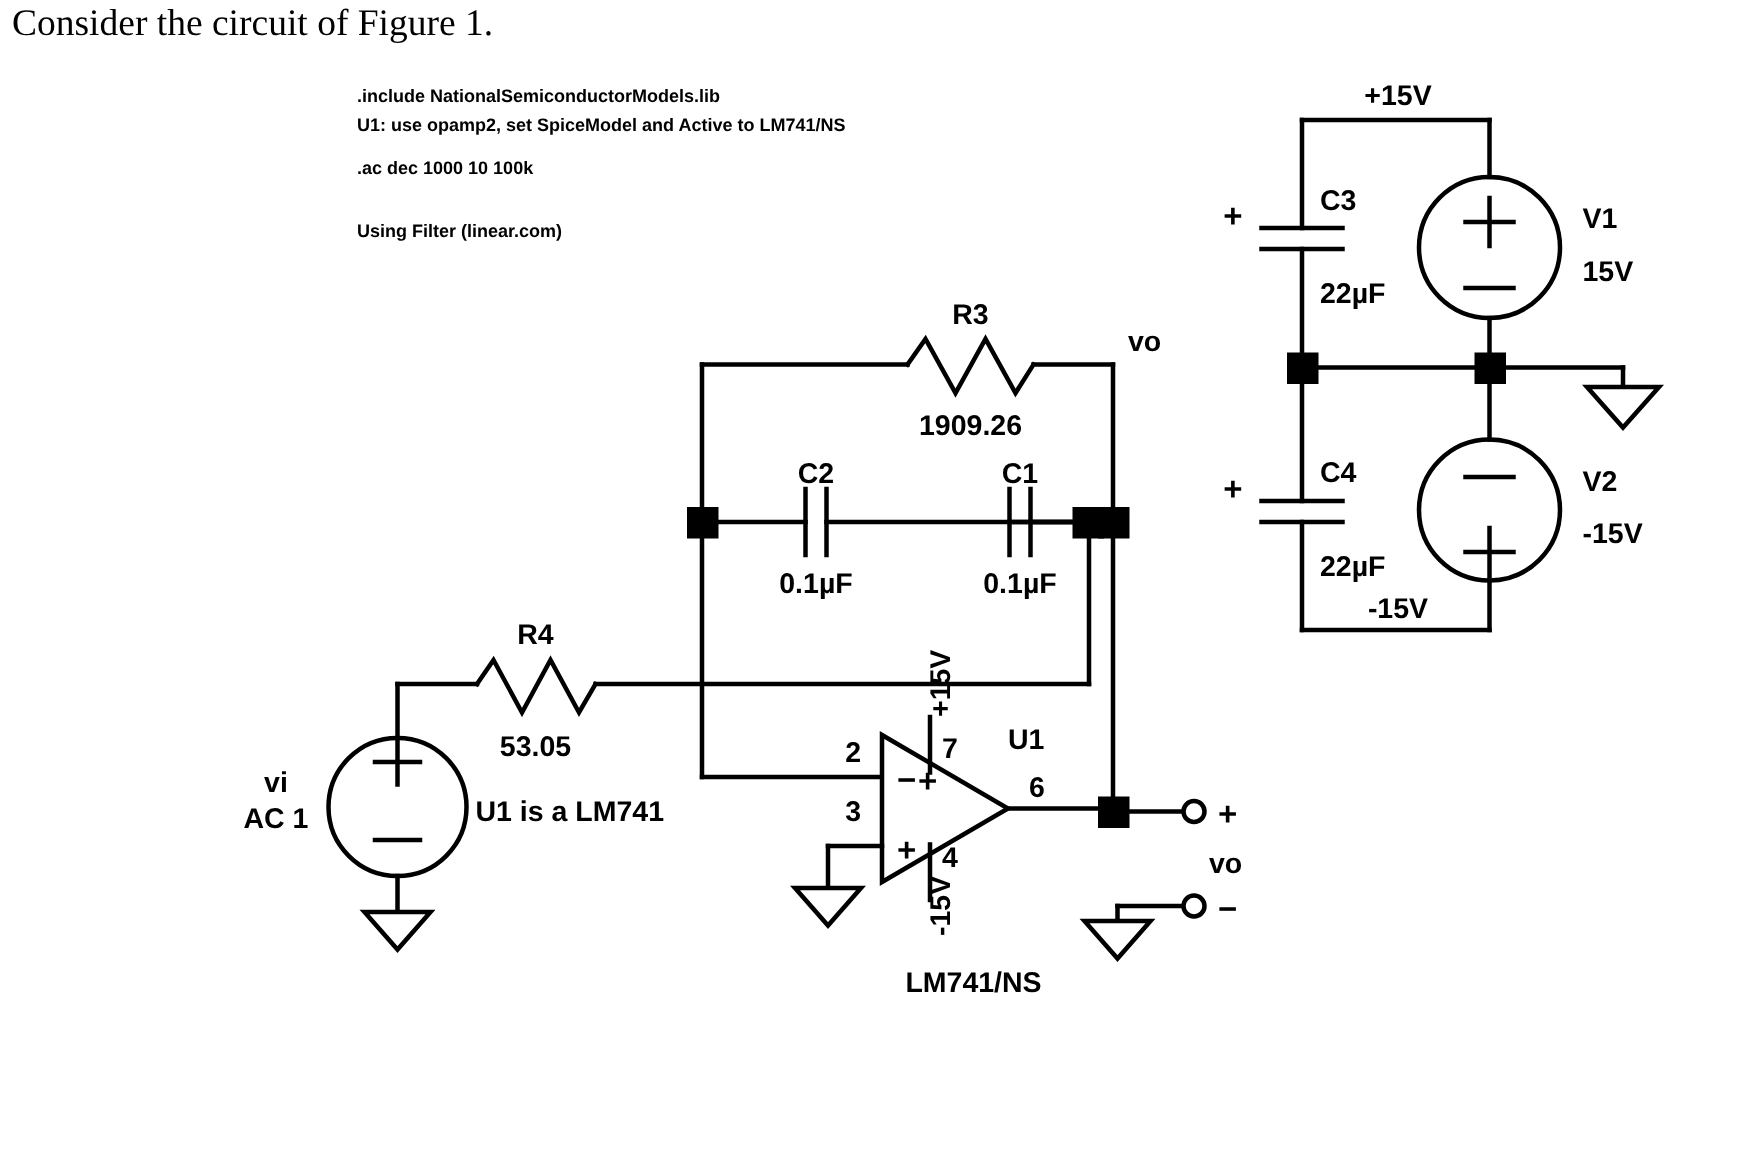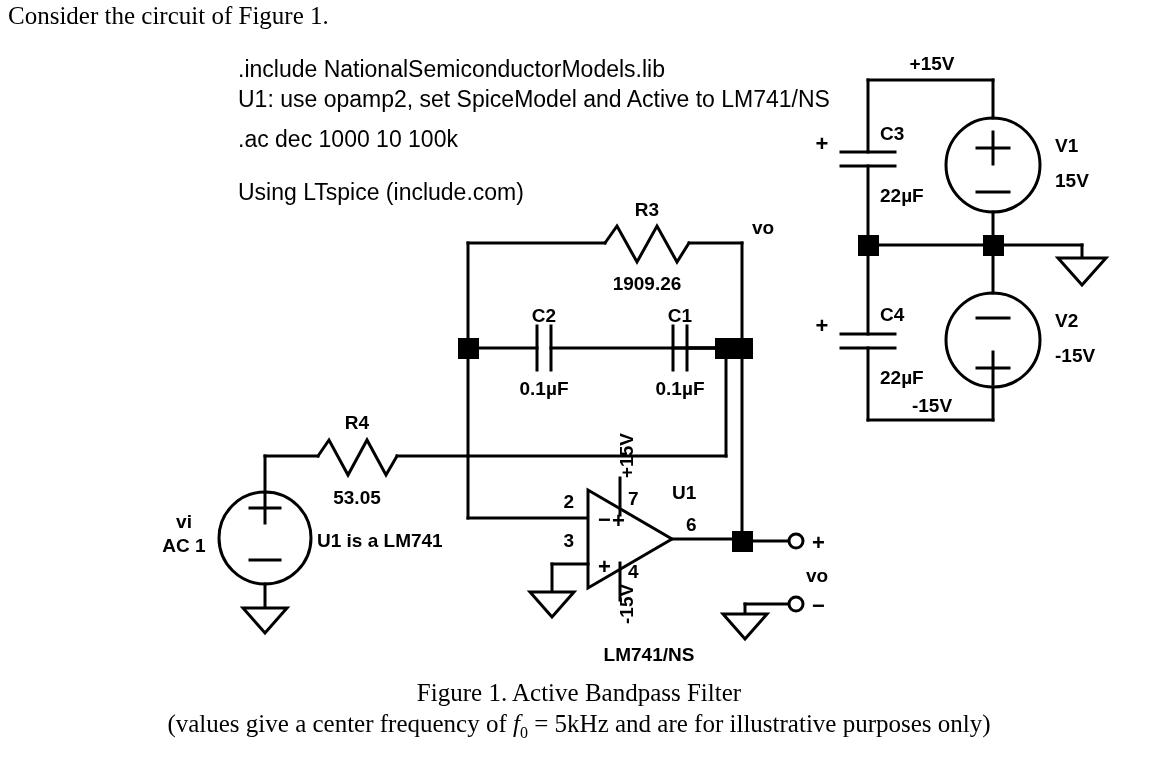--- a/index.html
+++ b/index.html
@@ -26,22 +26,22 @@
     white-space: nowrap;
   }
   #notes {
     position: absolute;
     left: 238px;
     top: 58px;
     width: 640px;
   }
   #notes .note {
     font-family: "Liberation Sans", sans-serif;
-    font-weight: normal;
-    font-size: 23px;
+    font-weight: bold;
+    font-size: 12px;
     color: #000;
     white-space: nowrap;
     line-height: 1.0;
   }
   #notes .n0 { margin-bottom: 7px; }
   #notes .n1 { margin-bottom: 17px; }
   #notes .n2 { margin-bottom: 30px; }
   #notes .n3 { margin-bottom: 0px; }
 
   #schematic {
@@ -78,21 +78,21 @@
 <body>
 
 <div id="page">
 
   <div id="intro">Consider the circuit of Figure 1.</div>
 
   <div id="notes">
     <div class="note n0">.include NationalSemiconductorModels.lib</div>
     <div class="note n1">U1:  use opamp2, set SpiceModel and Active to LM741/NS</div>
     <div class="note n2">.ac dec 1000 10 100k</div>
-    <div class="note n3">Using LTspice (include.com)</div>
+    <div class="note n3">Using Filter (linear.com)</div>
   </div>
 
   <svg id="schematic" viewBox="0 0 1158 700">
     <g fill="none" stroke="#000" stroke-width="3" stroke-linecap="square" stroke-linejoin="miter">
 
       <circle cx="265" cy="538" r="46" fill="#fff" stroke="#000" stroke-width="3"></circle>
 
       <line x1="250" y1="508" x2="280" y2="508" stroke-width="3"></line>
       <line x1="265" y1="493" x2="265" y2="523" stroke-width="3"></line>
 
@@ -252,18 +252,14 @@
     <text class="sym" x="822" y="333" text-anchor="middle">+</text>
     <text class="lbl" x="880" y="321">C4</text>
     <text class="lbl" x="880" y="384">22µF</text>
 
     <text class="lbl" x="1055" y="152">V1</text>
     <text class="lbl" x="1055" y="187">15V</text>
     <text class="lbl" x="1055" y="327">V2</text>
     <text class="lbl" x="1055" y="362">-15V</text>
   </svg>
 
-  <div id="caption">
-    <div>Figure 1.  Active Bandpass Filter</div>
-    <div><span>(values give a center frequency of </span><span class="ital">f</span><span class="sub">0</span><span> = 5kHz and are for illustrative purposes only)</span></div>
-  </div>
 
 </div>
 
 </body></html>

